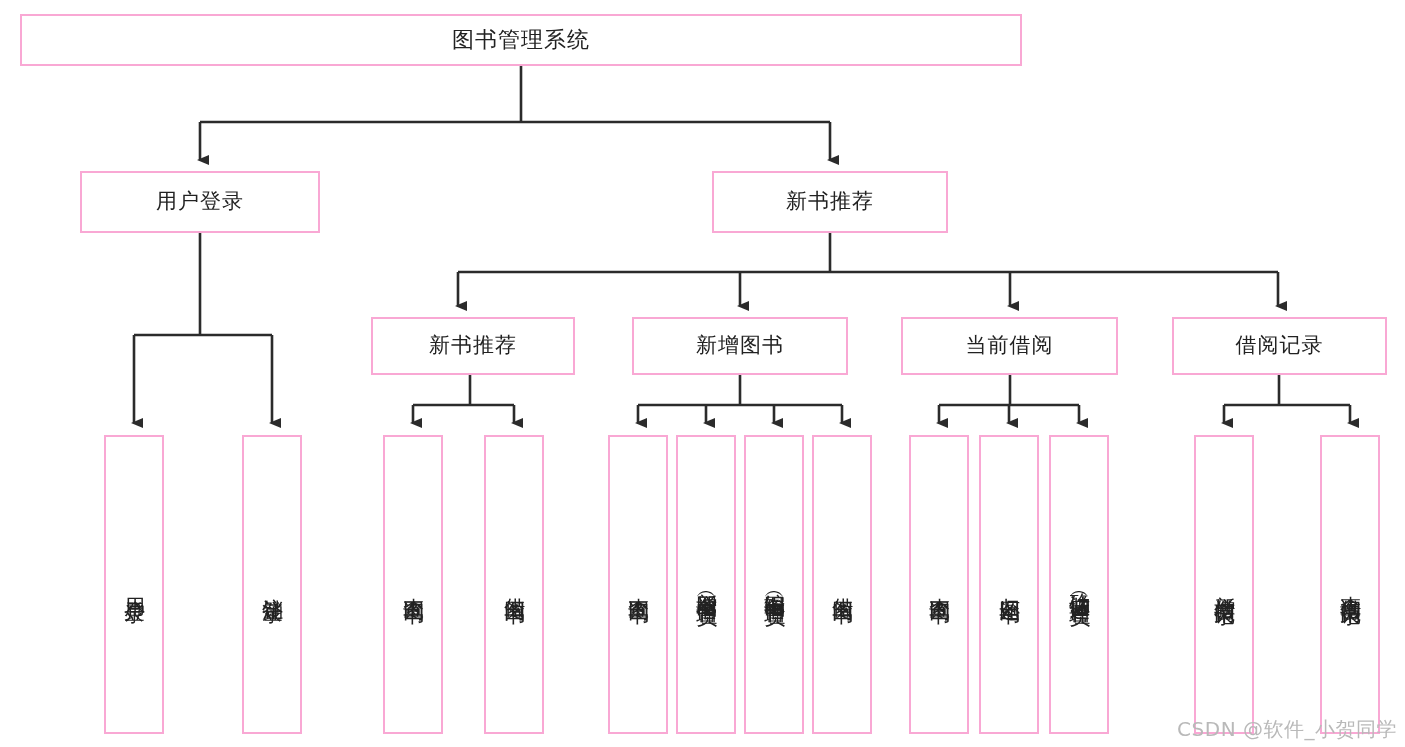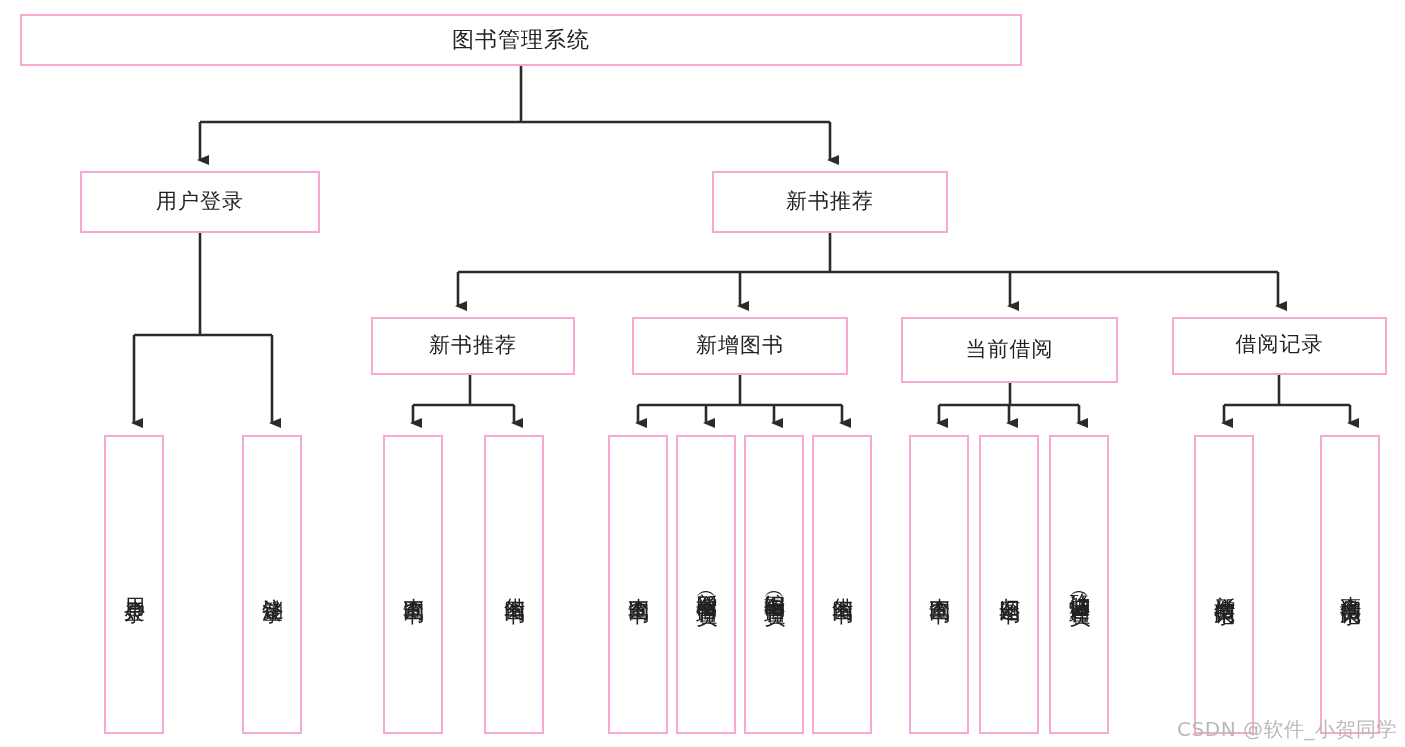--- a/index.html
+++ b/index.html
@@ -120,23 +120,23 @@
   <div class="node horiz" id="title-node" style="left:20px;top:14px;width:1002px;height:52px;">图书管理系统</div>
 
   <div class="node horiz" style="left:80px;top:171px;width:240px;height:62px;">用户登录</div>
 
   <div class="node horiz" style="left:712px;top:171px;width:236px;height:62px;">新书推荐</div>
 
   <div class="node horiz" style="left:371px;top:317px;width:204px;height:58px;">新书推荐</div>
 
   <div class="node horiz" style="left:632px;top:317px;width:216px;height:58px;">新增图书</div>
 
-  <div class="node horiz" style="left:901px;top:317px;width:217px;height:66px;">当前借阅</div>
+  <div class="node horiz" style="left:901px;top:317px;width:217px;height:58px;">当前借阅</div>
 
-  <div class="node horiz" style="left:1172px;top:317px;width:215px;height:58px;font-family:Liberation Mono, monospace;">借阅记录</div>
+  <div class="node horiz" style="left:1172px;top:317px;width:215px;height:58px;">借阅记录</div>
 
   <div class="node vert" style="left:104px;top:435px;width:60px;height:299px;">
     <span class="txt">用户登录</span>
   </div>
 
   <div class="node vert" style="left:242px;top:435px;width:60px;height:299px;">
     <span class="txt">注销登录</span>
   </div>
 
   <div class="node vert" style="left:383px;top:435px;width:60px;height:299px;">

